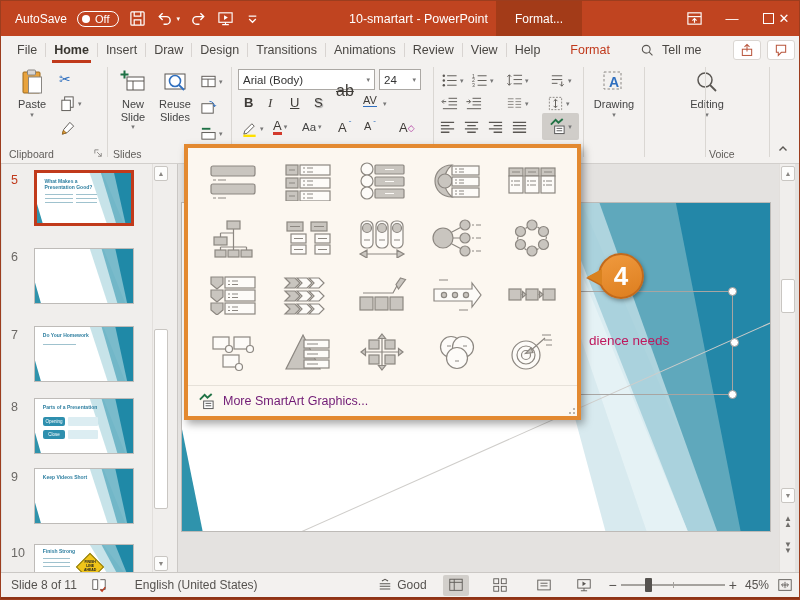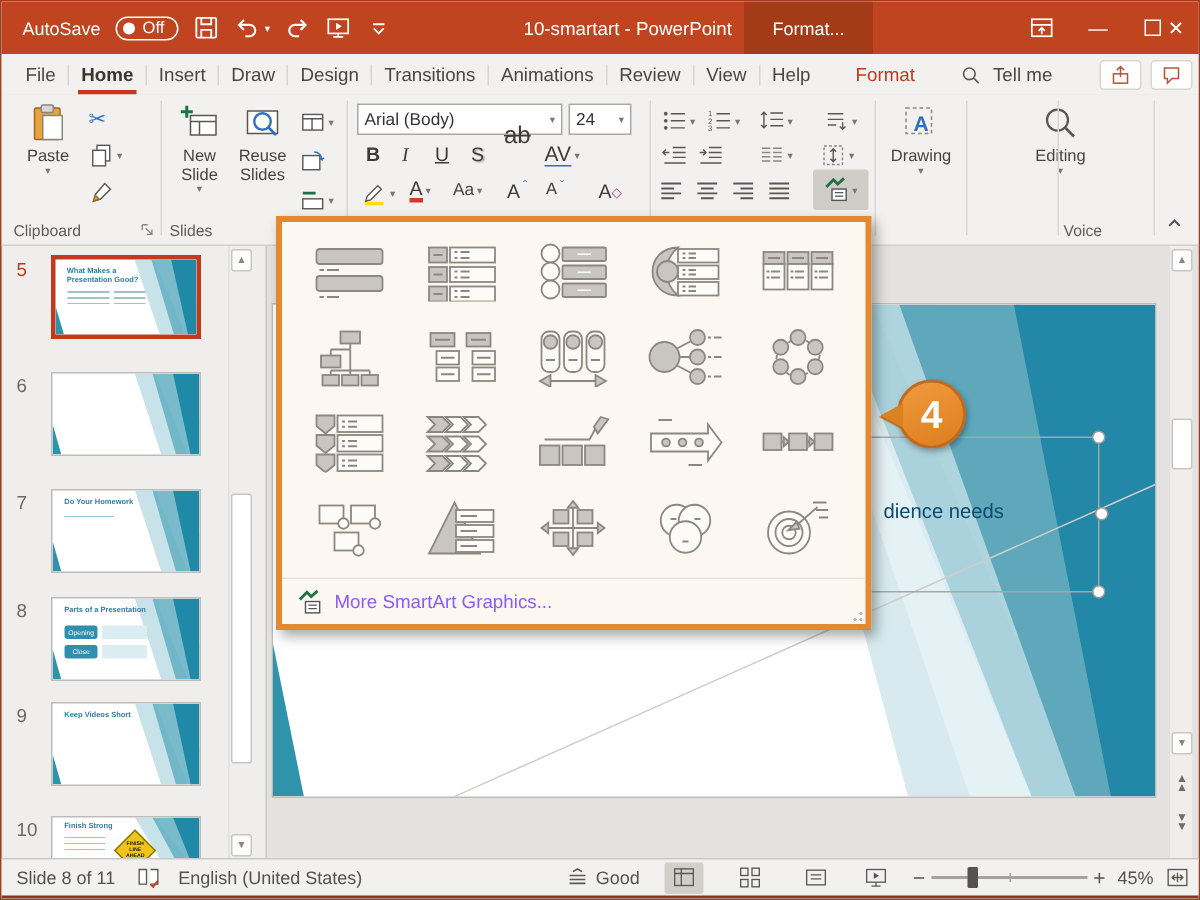--- a/index.html
+++ b/index.html
@@ -60,29 +60,29 @@
 .tsign span{transform:rotate(-45deg);font-size:3.5px;font-weight:bold;color:#222;text-align:center;line-height:1.1}
 .vscroll{position:absolute;width:16px;background:#F0EEEC;border-left:1px solid #E2DFDC}
 .sbbtn{position:absolute;width:14px;height:15px;background:#FDFDFC;border:1px solid #C9C6C2;border-radius:2px;display:flex;align-items:center;justify-content:center;font-size:7px;color:#8A8783}
 .sbthumb{position:absolute;width:14px;background:#FFFFFF;border:1px solid #C9C6C2;border-radius:2px}
 .dblarr{position:absolute;width:16px;text-align:center;font-size:8px;line-height:6px;color:#706E6B}
 
 .main{position:absolute;left:177px;top:163px;width:623px;height:410px;background:#E4E2E0}
 .slide{position:absolute;left:180px;top:201px;width:590px;height:330px;background:#fff;border:1px solid #BDBAB7;overflow:hidden}
 .mw{position:absolute;inset:0}
 .hairline{position:absolute;width:600px;height:1px;background:#CFCDCA;transform:rotate(-24deg);transform-origin:left bottom}
-.slidetext{position:absolute;font-size:13.5px;color:#0c4a6e;z-index:3}
+.slidetext{position:absolute;font-size:13.5px;color:#be185d;z-index:3}
 .selline{position:absolute;background:#A8A5A2;z-index:4}
 .handle{position:absolute;width:9px;height:9px;border-radius:50%;background:#fff;border:1px solid #9B9997;z-index:5}
 
 .gallery{position:absolute;left:183px;top:143px;width:397px;height:276px;background:#FCF7F0;border:4px solid #E38930;box-shadow:3px 4px 8px rgba(0,0,0,.35);z-index:40}
 .ggrid{position:absolute;left:8px;top:4px;width:373px;display:grid;grid-template-columns:repeat(5,1fr);grid-auto-rows:57px}
 .gcell{display:flex;align-items:center;justify-content:center}
 .gcell svg{width:54px;height:40px}
-.gmore{position:absolute;left:0;right:0;bottom:0;height:31px;border-top:1px solid #E6E1D9;display:flex;align-items:center;gap:8px;padding-left:10px;font-size:12.5px;color:#8b5cf6}
+.gmore{position:absolute;left:0;right:0;bottom:0;height:31px;border-top:1px solid #E6E1D9;display:flex;align-items:center;gap:8px;padding-left:10px;font-size:12.5px;color:#701a75}
 .gmore .gi{width:17px;height:17px}
 .grip{position:absolute;right:2px;bottom:2px;width:7px;height:7px;background:radial-gradient(circle at 2px 6px,#B9B4AD 1px,transparent 1.2px),radial-gradient(circle at 6px 6px,#B9B4AD 1px,transparent 1.2px),radial-gradient(circle at 6px 2px,#B9B4AD 1px,transparent 1.2px)}
 
 .badge{position:absolute;left:597px;top:252px;width:46px;height:46px;border-radius:50%;background:linear-gradient(160deg,#F09A3E,#DD7E1F);border:2px solid #C26A1C;color:#fff;font-weight:bold;font-size:26px;display:flex;align-items:center;justify-content:center;z-index:60;box-shadow:1px 2px 4px rgba(0,0,0,.35)}
 .badge::before{content:"";position:absolute;left:-13px;top:14px;border-right:15px solid #D9821F;border-top:8px solid transparent;border-bottom:8px solid transparent;filter:drop-shadow(-1px 1px 0 #C26A1C)}
 
 .status{position:absolute;left:0;bottom:0;width:800px;height:27px;background:#F3F1EF;border-top:1px solid #CBC8C5;border-bottom:2px solid #8E3417;display:flex;align-items:center;font-size:12px;color:#55524F}
 .sic{width:16px;height:16px;display:inline-block}
 .viewbtn{width:26px;height:21px;display:flex;align-items:center;justify-content:center;border-radius:2px}
 .viewbtn.active{background:#D2CFCB}
@@ -298,21 +298,21 @@
     </div>
     <div class="combo" style="left:378px;top:6px;width:42px">
       <span>24</span>
         <span class="ddg">▾</span>
     </div>
     <span class="fbtn abs" style="left:243px;top:32px;font-weight:bold">B</span>
     <span class="fbtn abs" style="left:267px;top:32px;font-style:italic;font-family:'Liberation Serif',serif">I</span>
     <span class="fbtn abs" style="left:289px;top:32px;text-decoration:underline">U</span>
     <span class="fbtn abs" style="left:313px;top:32px;text-shadow:1px 1px 1px #999">S</span>
     <span class="fbtn abs" style="left:335px;top:19px;text-decoration:line-through;font-size:16px">ab</span>
-    <span class="fbtn abs" style="left:362px;top:31px;font-size:14px;border-bottom:1px solid #2F6FBF">AV</span>
+    <span class="fbtn abs" style="left:362px;top:31px;font-size:11px;border-bottom:1px solid #2F6FBF">AV</span>
     <span class="ddg abs" style="left:382px;top:37px">▾</span>
     <div class="sbtnr" style="left:240px;top:57px">
         <span class="ric" data-icon="penhl">
           <svg viewBox="0 0 18 18" xmlns="http://www.w3.org/2000/svg">
             <path d="M4 11.5l7.5-7.5 2.5 2.5-7.5 7.5-3.5 1z" fill="#fff" stroke="#5A5753"></path>
             <rect x="2.5" y="15.5" width="13" height="2.5" fill="#FFE000"></rect>
           </svg>
         </span>
         <span class="ddg">▾</span>
       </div>
@@ -861,21 +861,21 @@
   <div class="badge">4</div>
 
   <div class="status">
     <span style="margin-left:10px">Slide 8 of 11</span>
     <span class="sic" style="margin-left:14px" data-icon="spell">
         <svg viewBox="0 0 18 18" xmlns="http://www.w3.org/2000/svg">
           <path d="M2 3h5.5v11H2zM10.5 3H16v11h-5.5" fill="#fff" stroke="#5A5753"></path>
           <path d="M10.5 14l2 2 3.5-4.5" stroke="#C0391B" fill="none" stroke-width="1.4"></path>
         </svg>
       </span>
-    <span style="margin-left:12px">English (United States)</span>
+    <span style="margin-left:28px">English (United States)</span>
     <span style="margin-left:auto;display:flex;align-items:center;gap:5px">
       <span class="sic" style="width:14px;height:14px" data-icon="notes">
           <svg viewBox="0 0 16 16" xmlns="http://www.w3.org/2000/svg">
             <path d="M4.5 3.5L8 1.5l3.5 2" fill="none" stroke="#5A5753" stroke-width="1.2"></path>
             <path d="M2 6.5h12M2 9.5h12M2 12.5h12" stroke="#5A5753" stroke-width="1.2"></path>
           </svg>
         </span>
       <span>Good</span>
     </span>
     <span class="viewbtn active" style="margin-left:16px">

